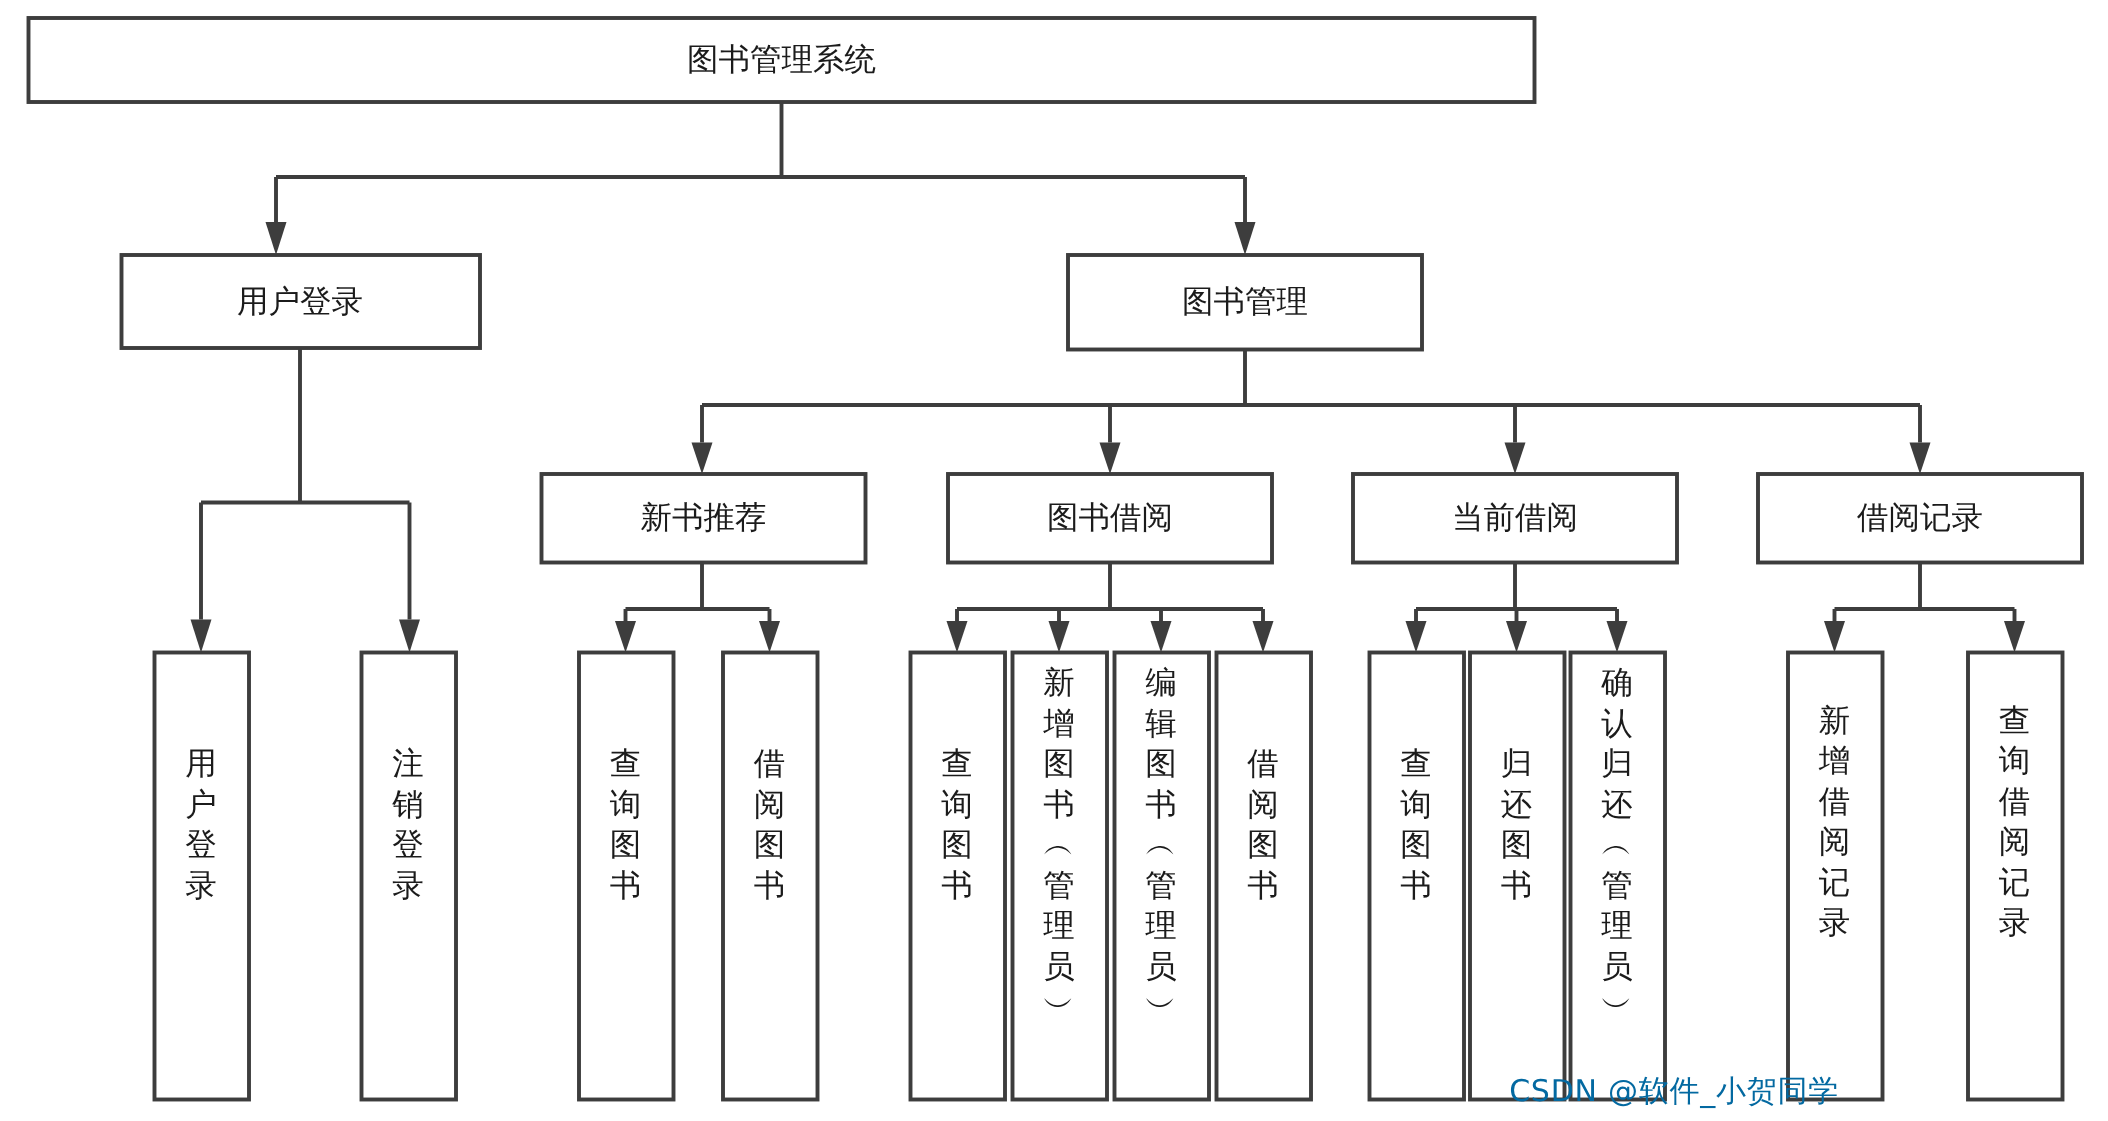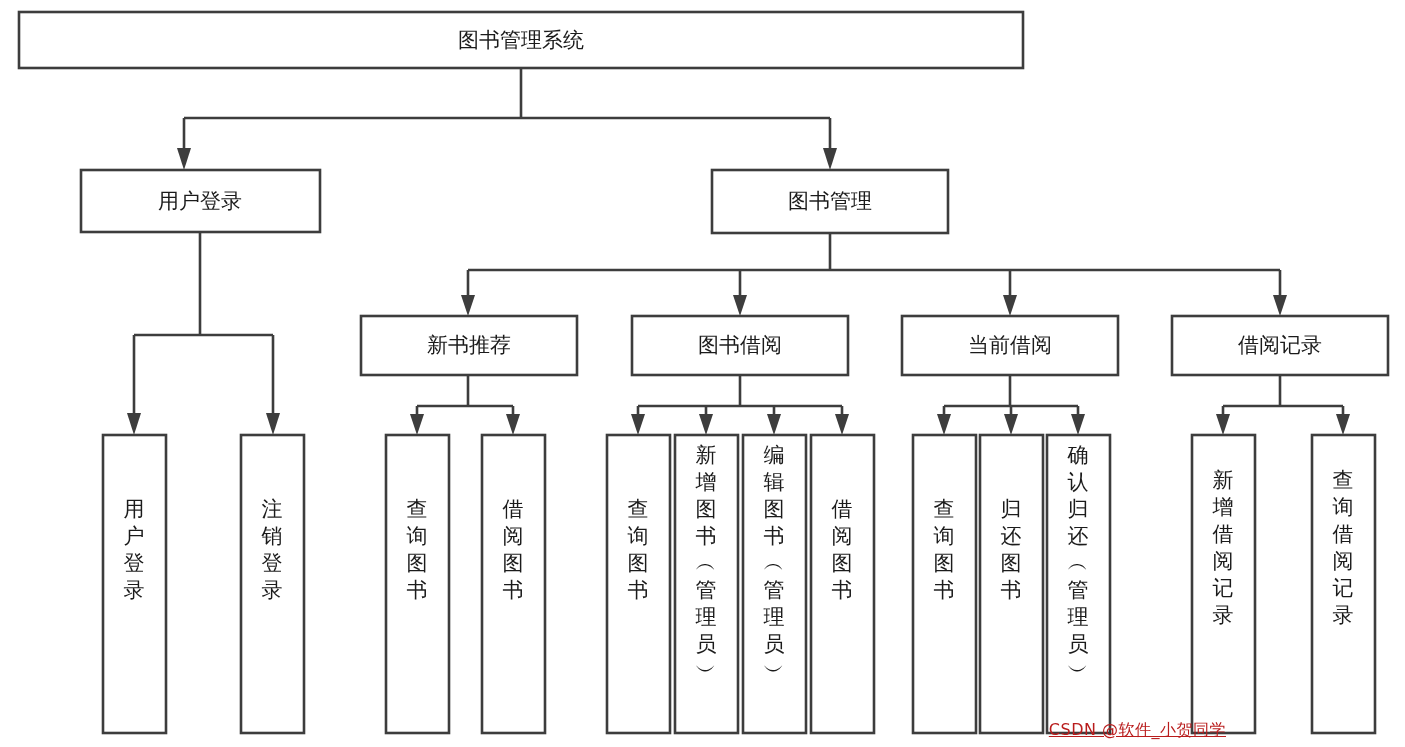--- a/index.html
+++ b/index.html
@@ -54,26 +54,25 @@
     font-family: "DejaVu Sans", "Liberation Sans", sans-serif;
     font-size: 21px;
     fill: #1b1b1b;
     text-anchor: middle;
   }
   .watermark {
     position: absolute;
     right: 8px;
     bottom: 6px;
     font-family: "DejaVu Sans", "Liberation Sans", sans-serif;
-    font-size: 16px;
-    color: #b91c1c;
+    font-size: 20px;
+    color: #0369a1;
     letter-spacing: 0.5px;
     white-space: nowrap;
     user-select: none;
-    text-decoration: underline;
   }
 </style>
 </head>
 <body>
 
 <div id="diagram-root">
 
   <svg id="diagram-svg" viewBox="0 0 1405 747" xmlns="http://www.w3.org/2000/svg">
 
     <g>

